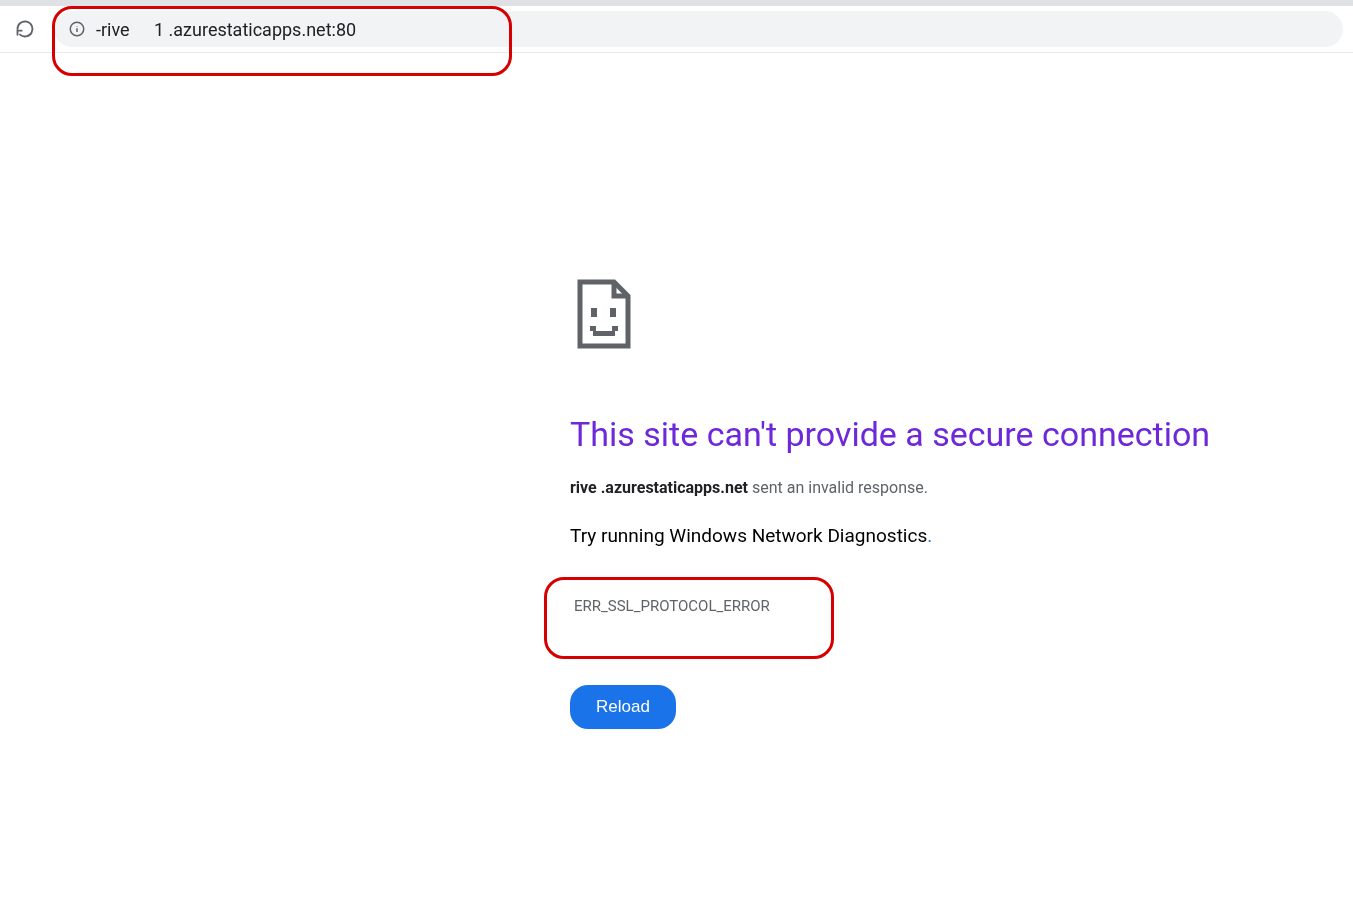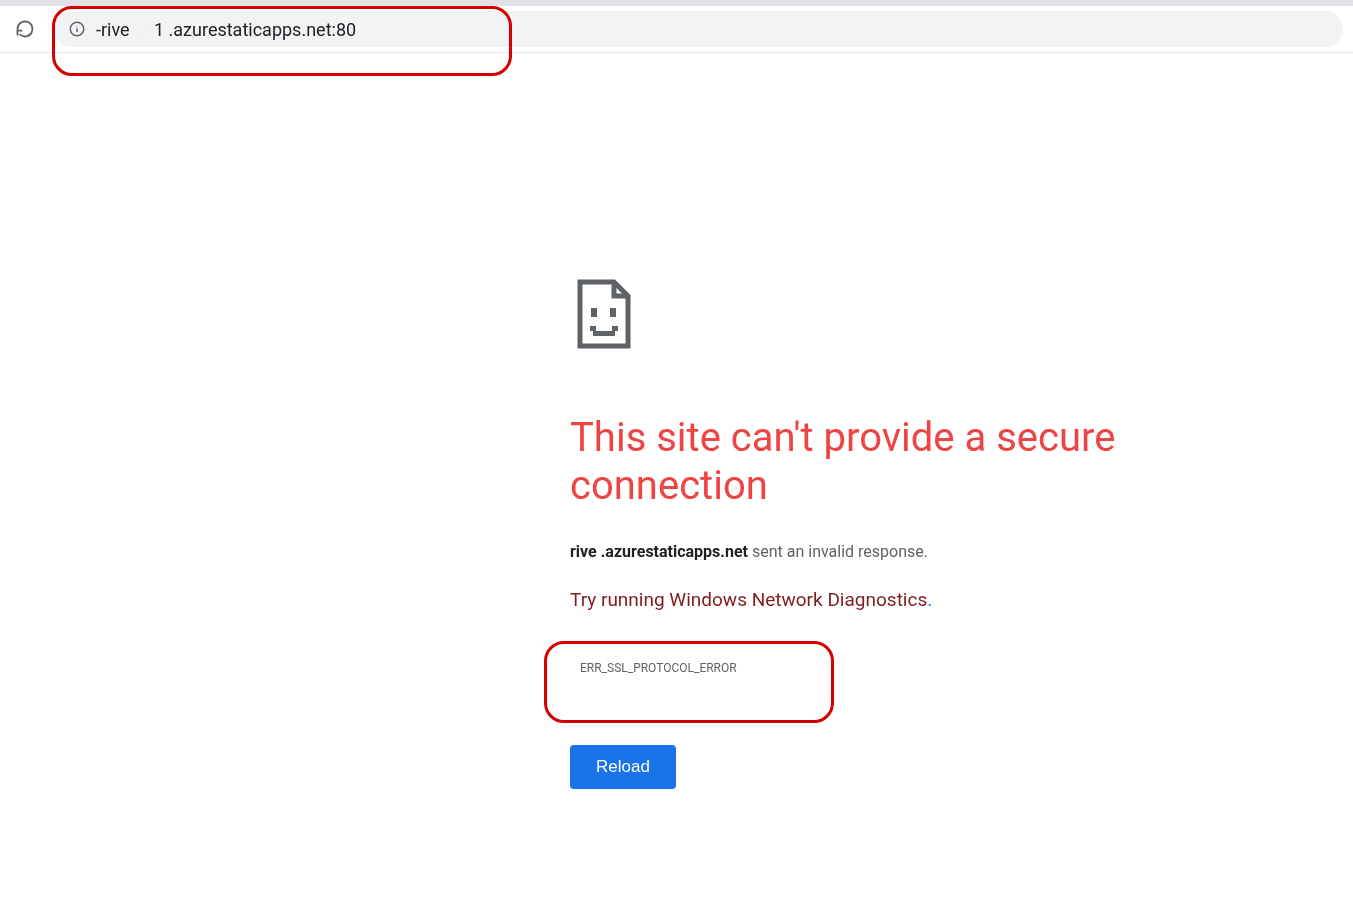--- a/index.html
+++ b/index.html
@@ -78,71 +78,70 @@
     .interstitial {
       margin-left: 570px;
       margin-top: 225px;
       max-width: 720px;
     }
     .sad-page-icon {
       margin-bottom: 60px;
     }
     .sad-page-icon svg { width: 72px; height: 72px; }
     .heading {
-      font-size: 40px;
+      font-size: 34px;
       font-weight: 400;
-      color: #ef4444;
-      margin-bottom: 30px;
+      color: #6d28d9;
+      margin-bottom: 21px;
       line-height: 1.2;
     }
     .message-line {
       font-size: 16px;
       color: #5f6368;
       margin-bottom: 24px;
       line-height: 1.5;
     }
     .message-line .bold-host {
       font-weight: 700;
       color: #202124;
     }
     .diag-link {
       font-size: 19px;
-      color: #7f1d1d;
+      color: #000000;
       cursor: pointer;
       margin-bottom: 20px;
       display: inline-block;
     }
     .error-code-wrap {
       position: relative;
       margin-top: 20px;
     }
     .error-code {
-      font-size: 12px;
+      font-size: 15px;
       color: #5f6368;
       padding: 10px 4px;
-      margin-left: 6px;
     }
     .annotation-box-error {
       position: absolute;
       left: -26px;
       top: -10px;
       width: 290px;
       height: 82px;
       border: 3px solid #d60000;
       border-radius: 20px;
       pointer-events: none;
     }
     .reload-btn {
       margin-top: 60px;
       background: #1a73e8;
       color: #ffffff;
       border: none;
       padding: 12px 26px;
       font-size: 17px;
-      border-radius: 4px;
+      border-radius: 18px;
       cursor: pointer;
     }
     .redact-white {
       background: #ffffff;
       color: #ffffff;
       border-radius: 3px;
     }
     .redact-om {
       background: #f1f3f4;
       color: #f1f3f4;

